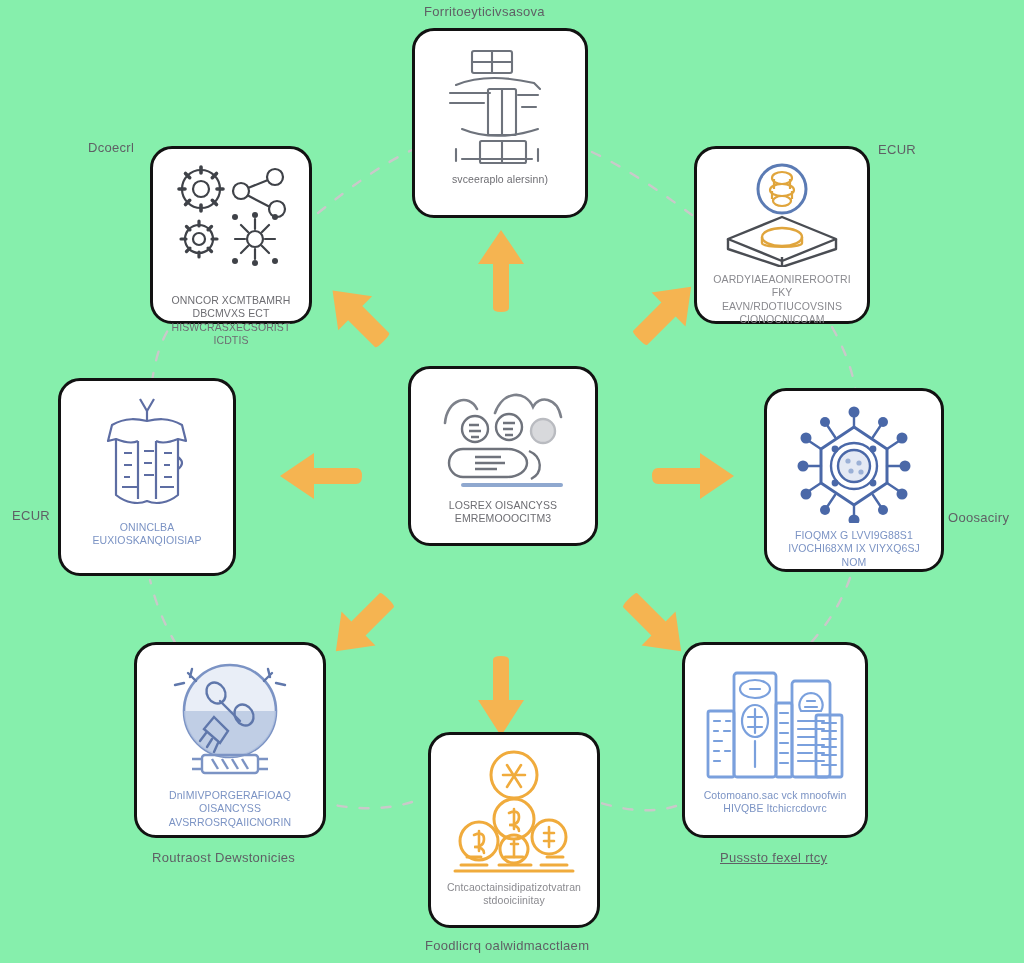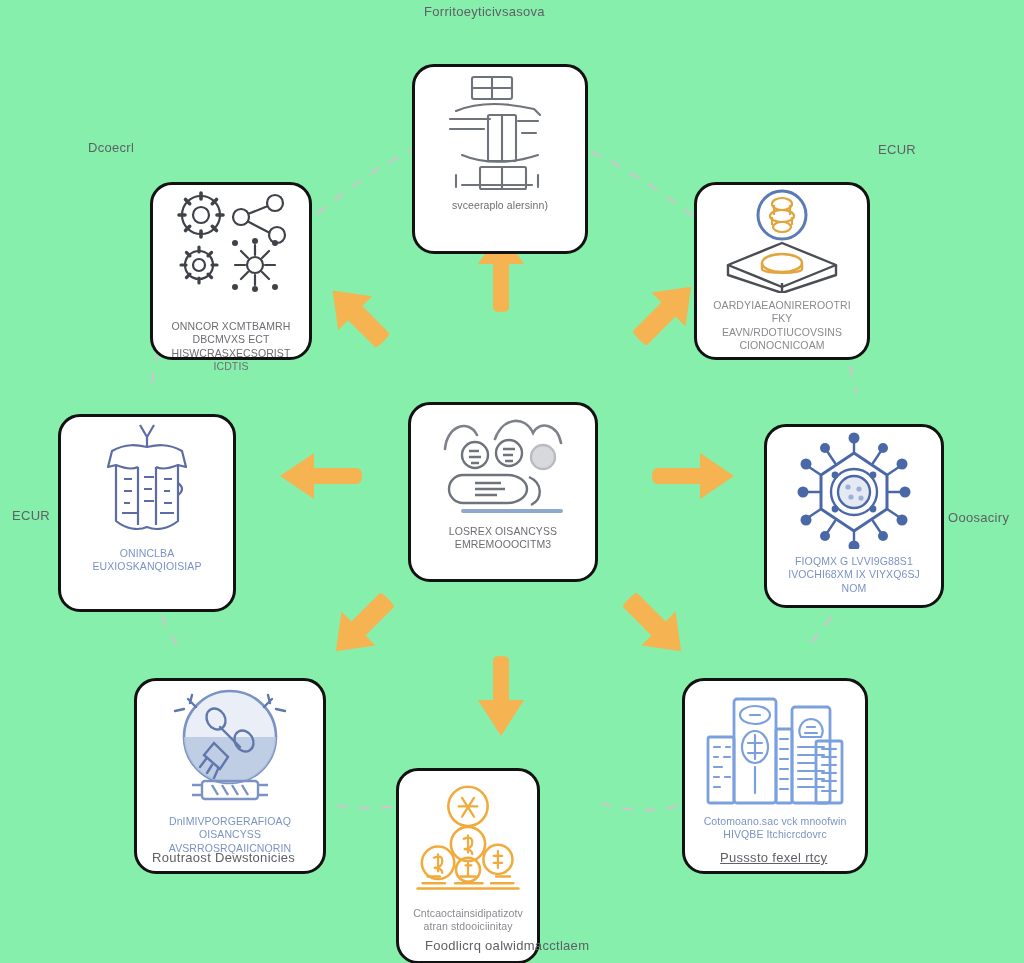--- a/index.html
+++ b/index.html
@@ -30,23 +30,22 @@
   .card {
     position: absolute;
     box-sizing: border-box;
     background: #ffffff;
     border: 3px solid #121212;
     border-radius: 22px;
     display: flex;
     flex-direction: column;
     align-items: center;
     justify-content: flex-start;
-    padding: 4px 10px 10px 10px;
+    padding: 14px 10px 10px 10px;
     z-index: 5;
-    margin-top: 36px;
   }
   .card .art {
     width: 100%;
     flex: 0 0 auto;
     display: flex;
     align-items: center;
     justify-content: center;
   }
   .card .cap {
     width: 100%;
@@ -358,21 +357,21 @@
           <rect x="42" y="96" width="56" height="18" rx="3"></rect>
           <path d="M42 100 h-10 M42 110 h-10 M98 100 h10 M98 110 h10"></path>
           <path d="M52 100 l6 10 M62 100 l6 10 M72 100 l6 10 M82 100 l6 10"></path>
         </g>
       </svg>
     </div>
     <div class="cap">DnIMIVPORGERAFIOAQ OISANCYSS AVSRROSRQAIICNORIN</div>
   </div>
 
   <div class="outer-label" style="left:425px; top:938px;text-align:center;">Foodlicrq oalwidmacctlaem</div>
-  <div class="card gold" style="left:396px; top:732px; width:144px; height:196px;">
+  <div class="card gold" style="left:428px; top:732px; width:172px; height:196px;">
     <div class="art">
       <svg width="138" height="126" viewBox="0 0 138 126">
         <g fill="none" stroke="#f0ab3c" stroke-width="3">
           <circle cx="69" cy="26" r="23"></circle>
           <circle cx="69" cy="70" r="20"></circle>
           <circle cx="34" cy="92" r="19"></circle>
           <circle cx="104" cy="88" r="17"></circle>
           <circle cx="69" cy="100" r="14"></circle>
         </g>
         <g fill="none" stroke="#f0ab3c" stroke-width="2.6" stroke-linecap="round">

